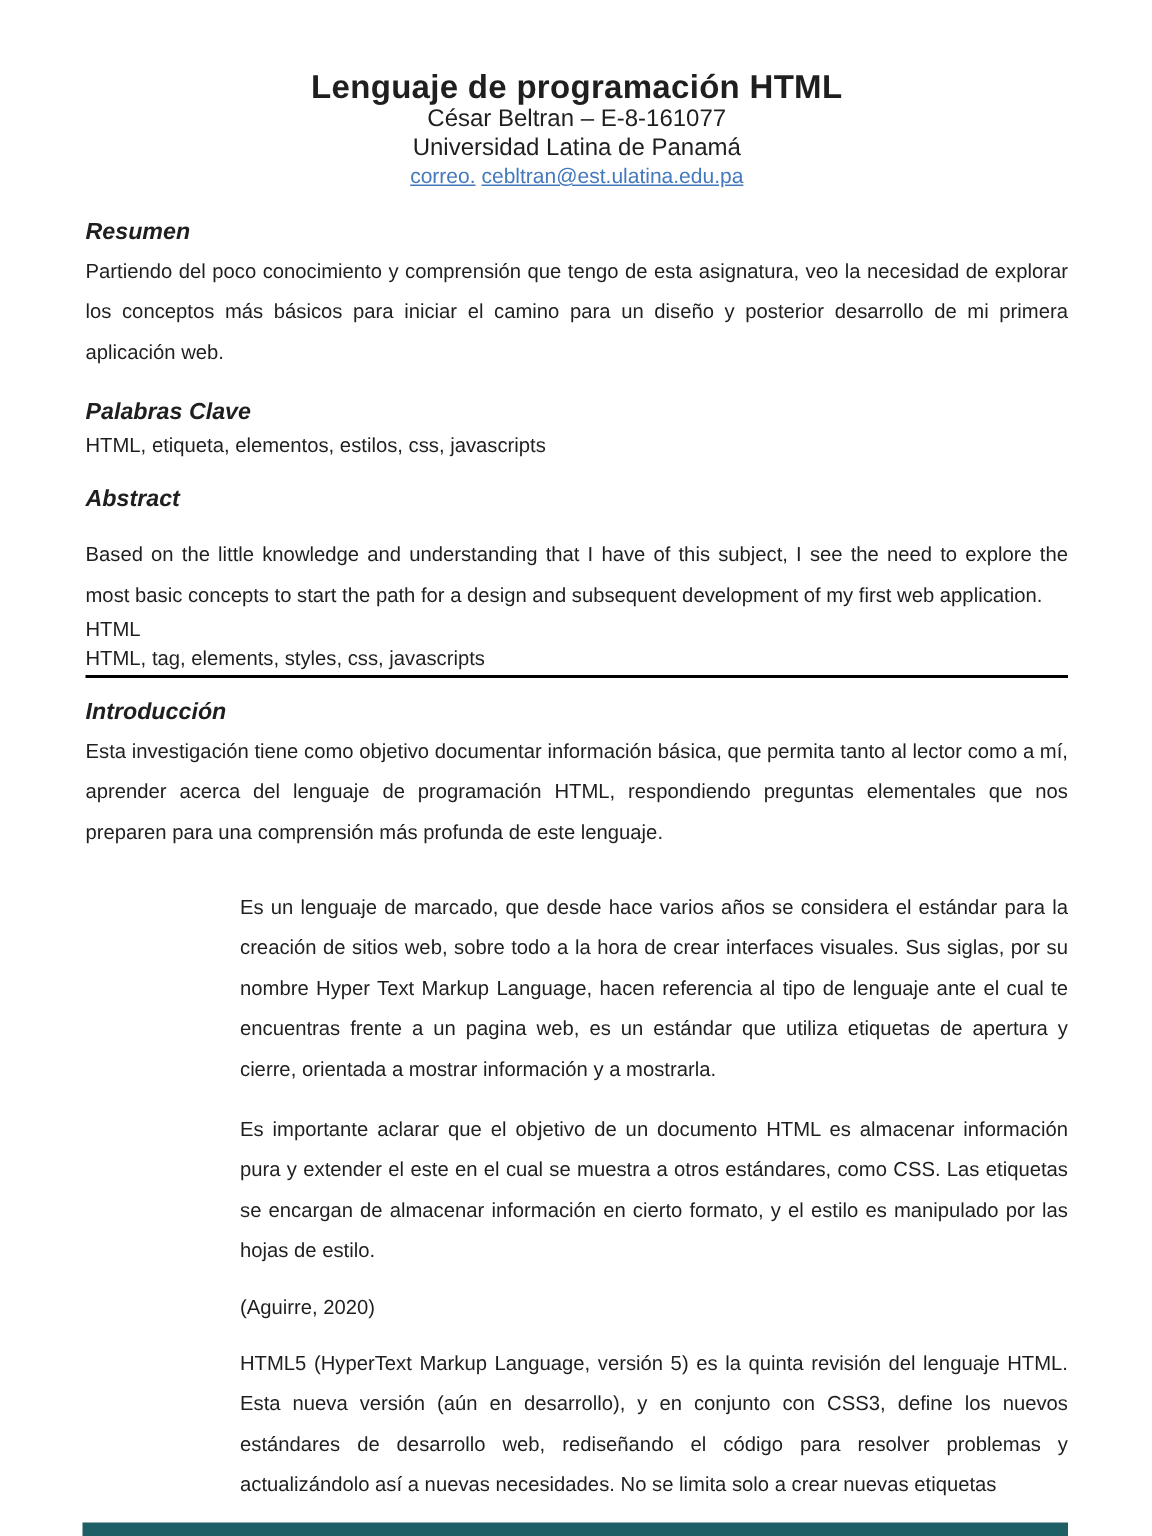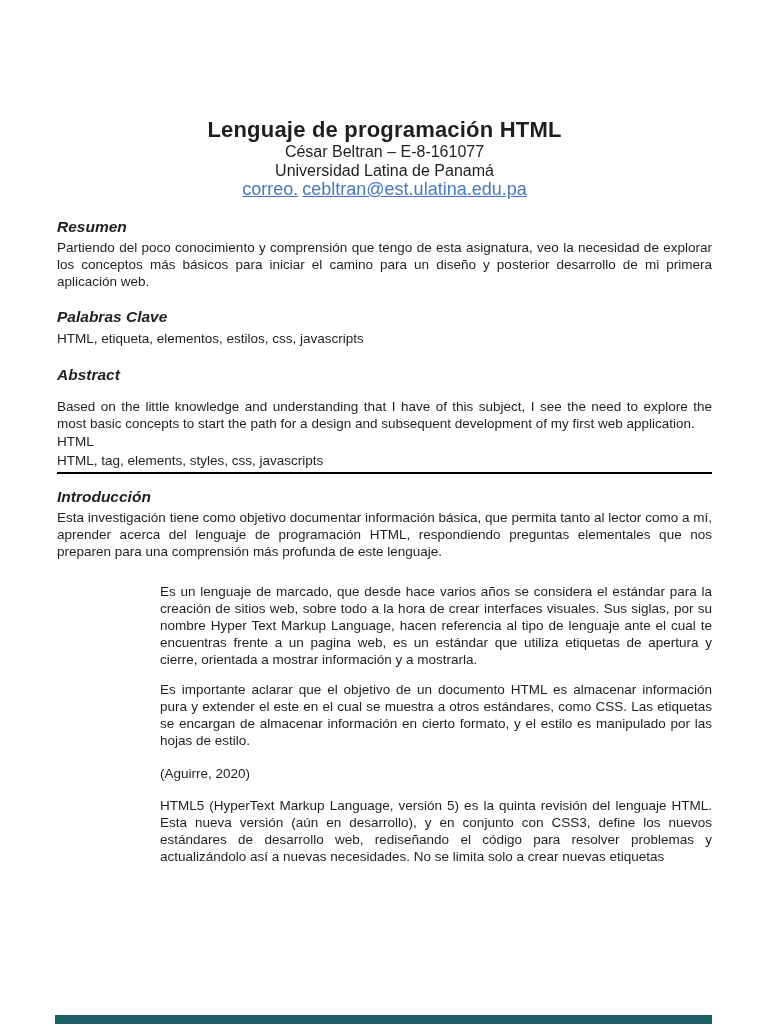--- a/index.html
+++ b/index.html
@@ -15,56 +15,56 @@
     position: relative;
     overflow: hidden;
   }
   .page {
     position: relative;
     width: 768px;
     height: 1024px;
     background: #ffffff;
   }
   .content {
-    padding: 116px 56px 0 57px;
+    padding: 44px 56px 0 57px;
   }
   .doc-title {
     text-align: center;
     font-size: 22px;
     font-weight: bold;
     line-height: 27px;
     letter-spacing: 0.2px;
   }
   .sub-line {
     text-align: center;
     font-size: 16px;
     line-height: 18.5px;
   }
   .link-line {
     text-align: center;
-    font-size: 18px;
+    font-size: 14px;
     line-height: 18.5px;
   }
   .doc-link {
     color: var(--link-color, #4579bd);
     text-decoration: underline;
     cursor: pointer;
   }
   .doc-link + .doc-link { margin-left: 4px; }
   .section-heading {
     font-size: 15.5px;
     font-weight: bold;
     line-height: 19px;
     margin: 17px 0 3px 0;
     font-style: italic;
   }
   .first-heading { margin-top: 18px; }
   .body-text {
     font-size: 13.5px;
-    line-height: 17px;
+    line-height: 27px;
     text-align: justify;
     margin: 0;
   }
   .plain-line {
     font-size: 13.5px;
     line-height: 19px;
     text-align: left;
     margin: 0;
   }
   .abstract-body { margin-top: 14px; }

